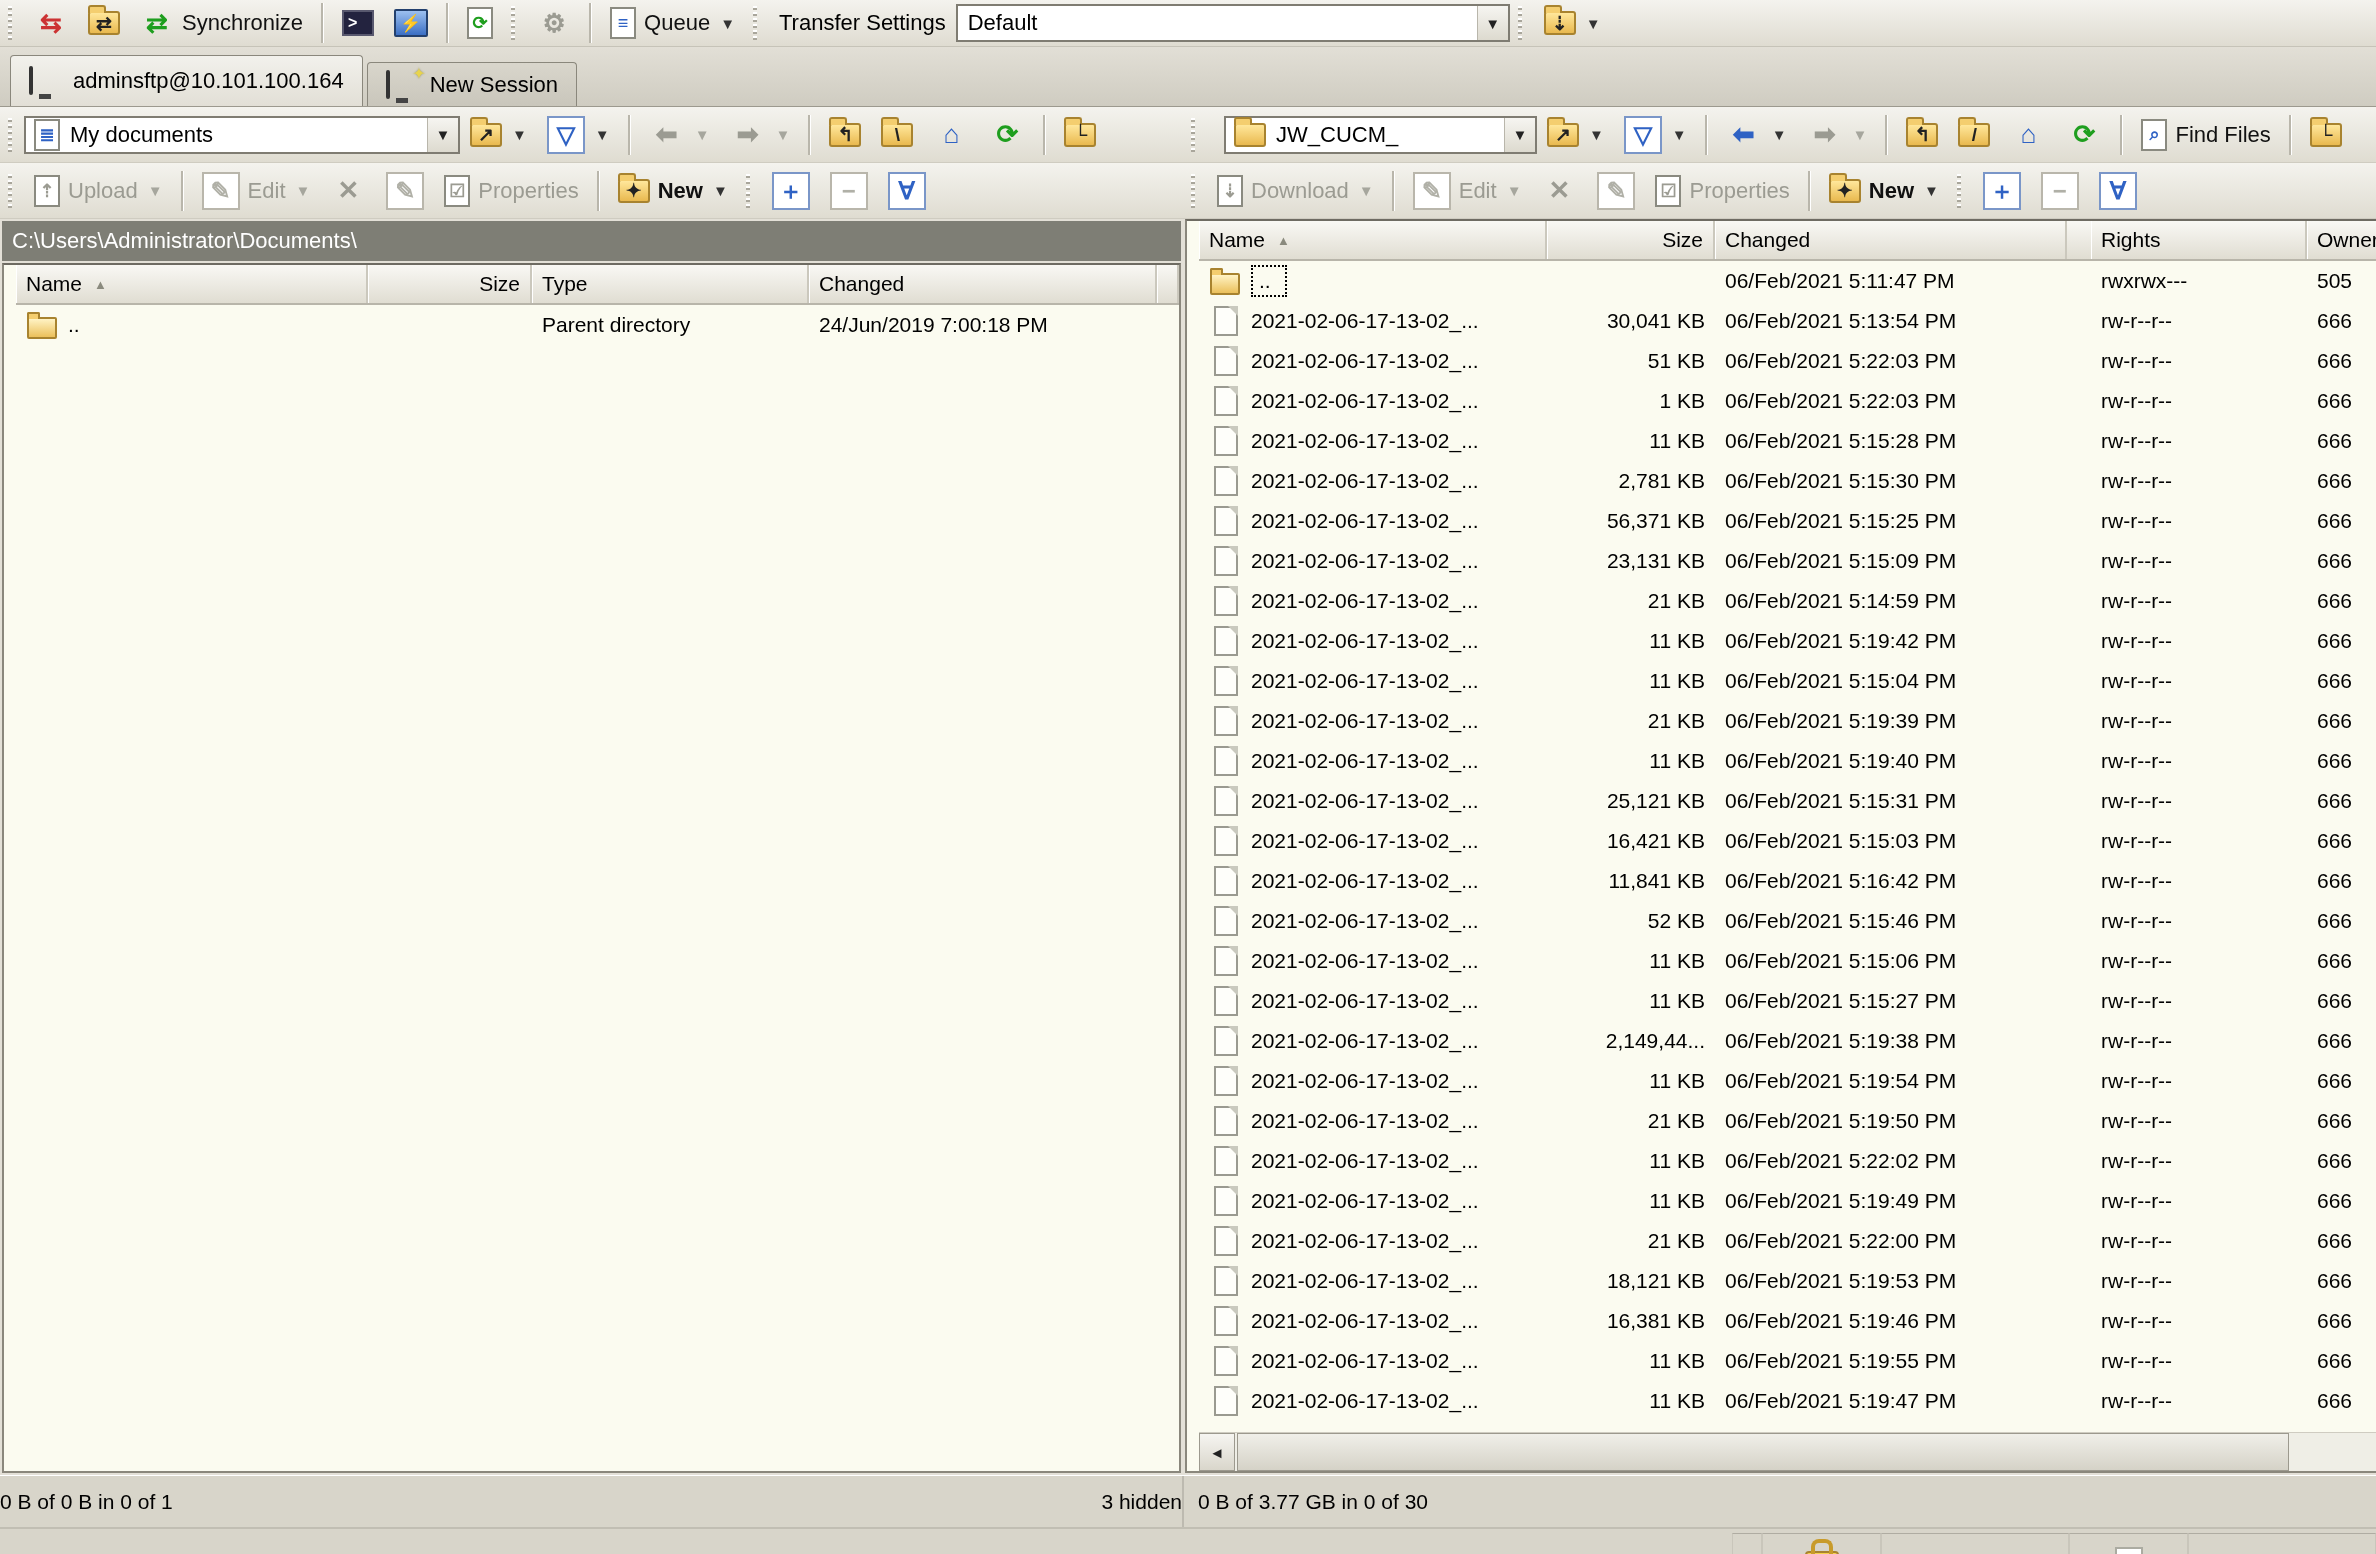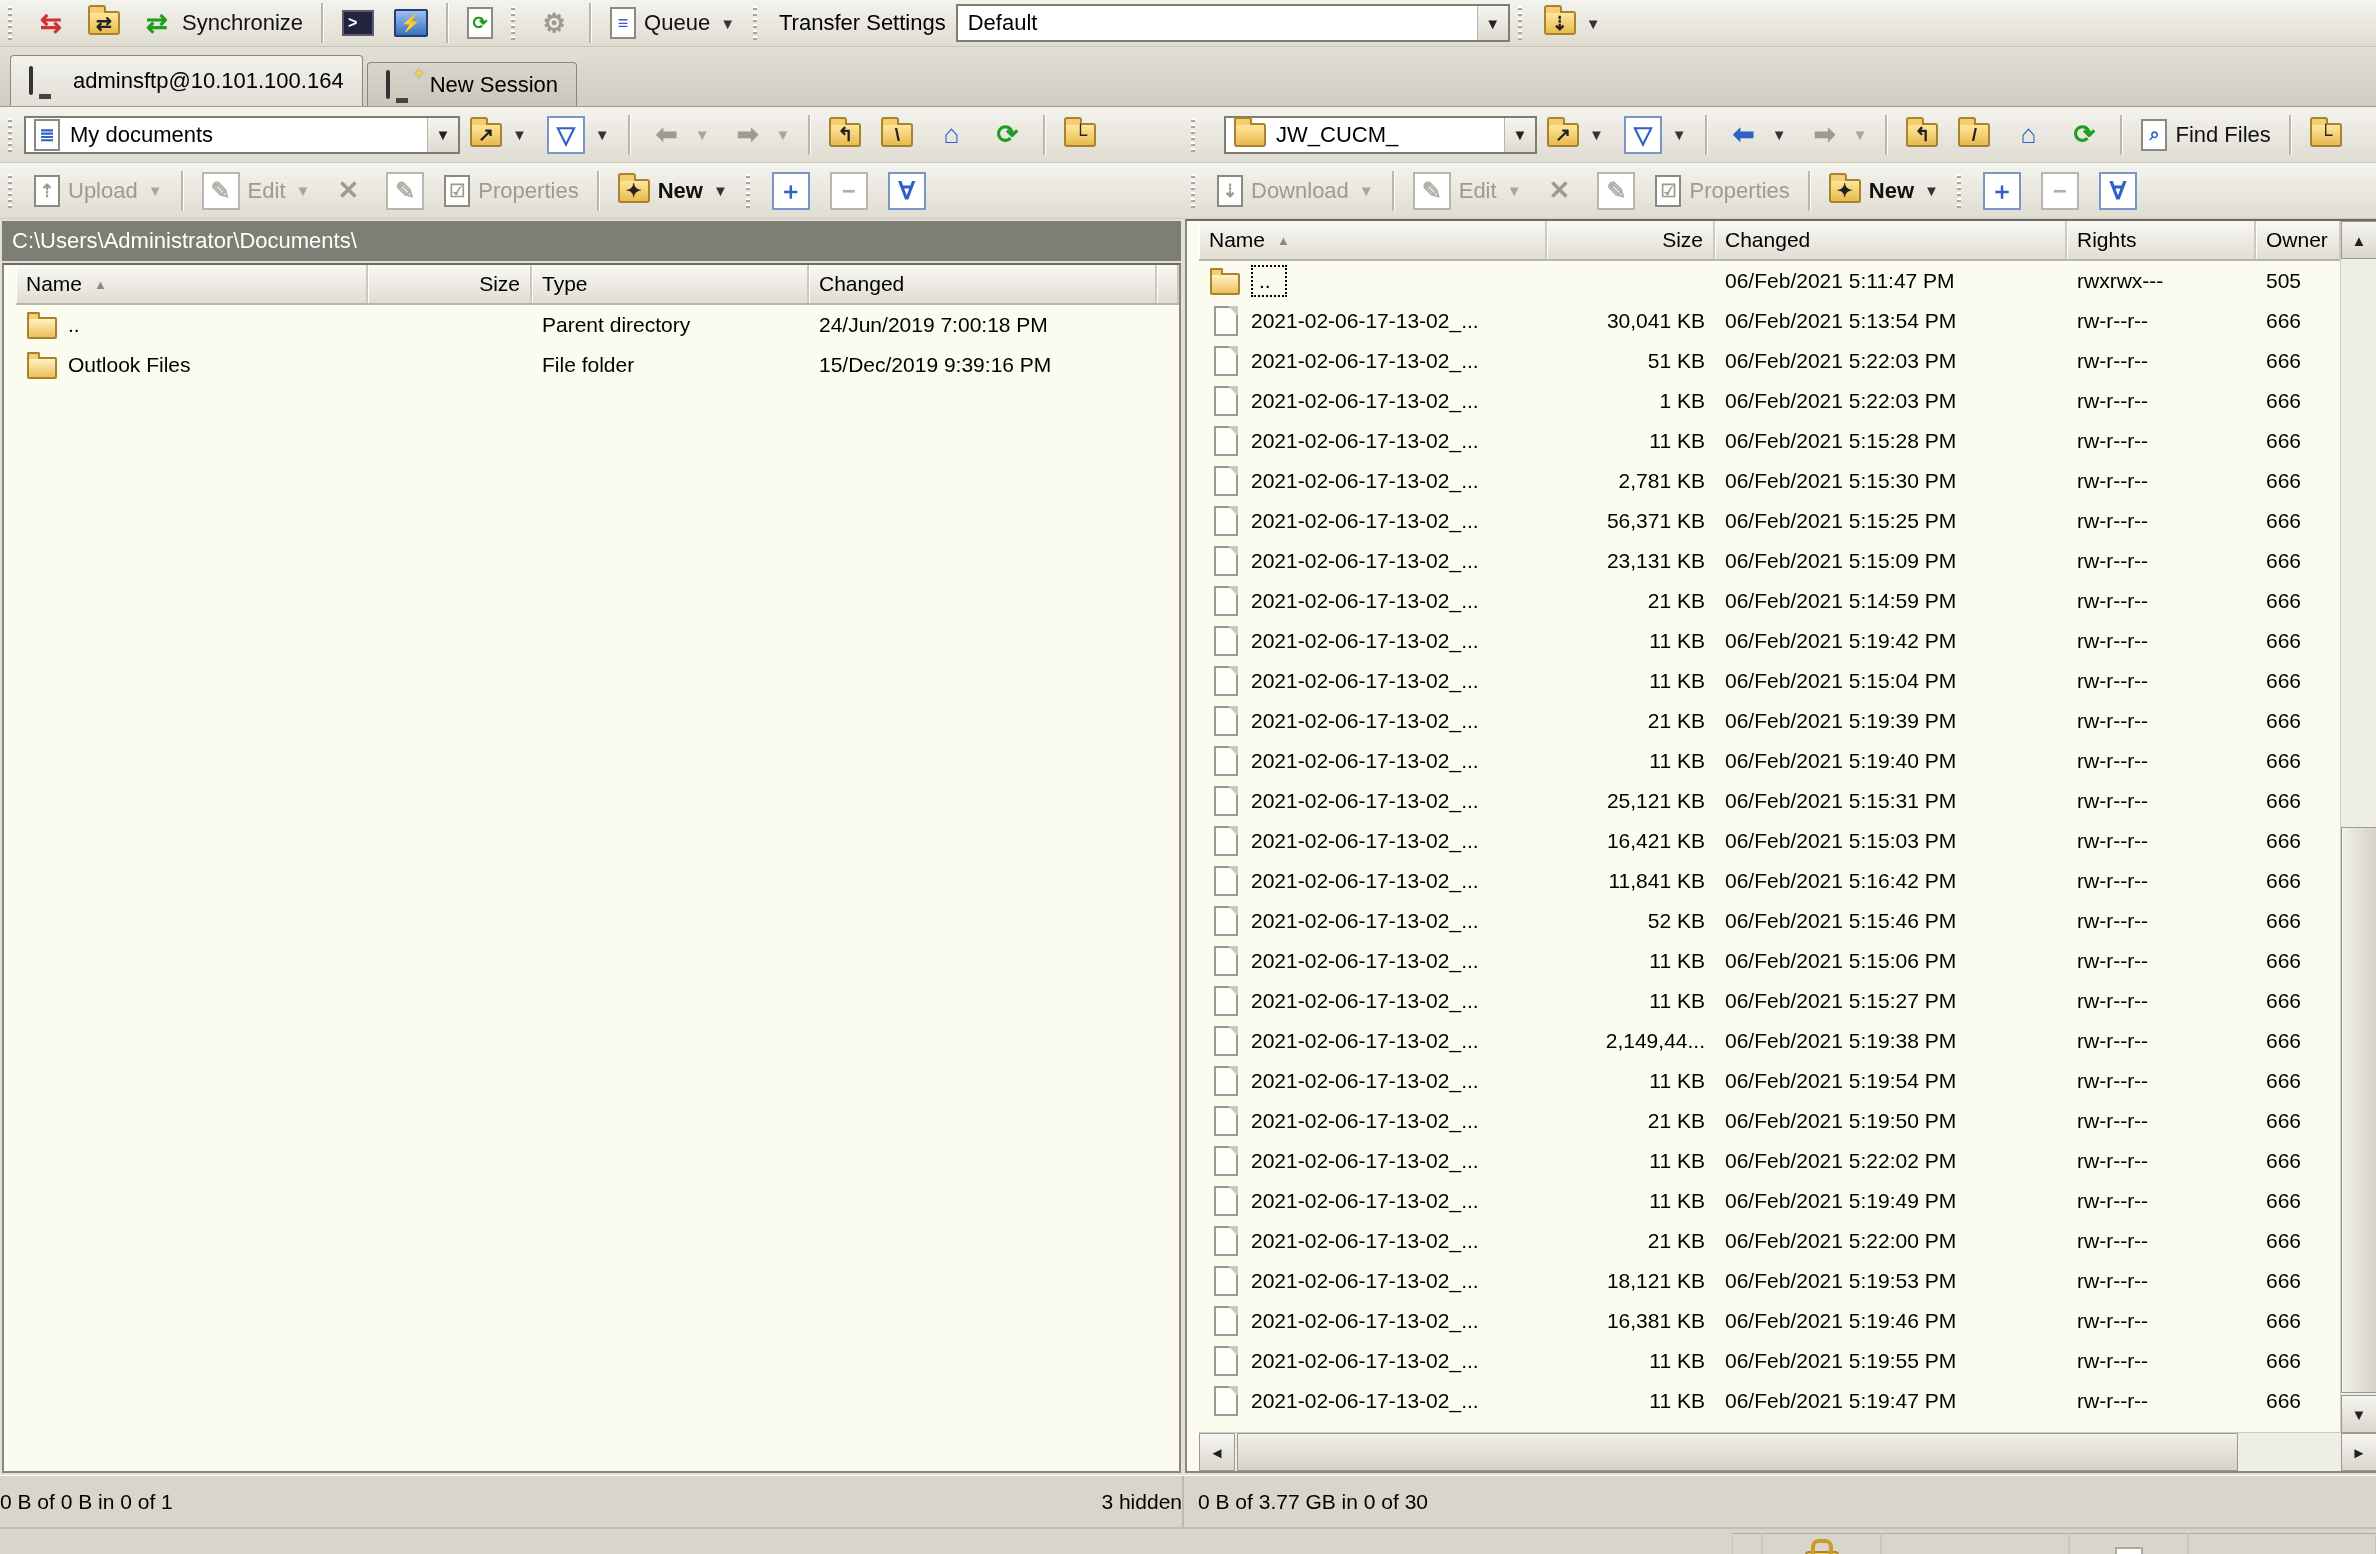--- a/index.html
+++ b/index.html
@@ -67,21 +67,21 @@
   .list{flex:1; overflow:hidden; position:relative;}
   .frow{height:40px; display:flex; align-items:center; font-size:21px; white-space:nowrap;}
   .fcell{padding:0 10px; box-sizing:border-box; overflow:hidden; flex:0 0 auto;}
   .fcell.num{text-align:right;}
   .name-wrap{display:flex; align-items:center; gap:8px; overflow:hidden;}
   .focus-rect{border:2px dotted #000; padding:2px 14px 2px 6px;}
 
   
   .L .c-name{width:352px;} .L .c-size{width:164px;} .L .c-type{width:277px;} .L .c-changed{width:348px;} .L .c-fill{flex:1;}
   
-  .R .c-name{width:348px;} .R .c-size{width:168px;} .R .c-changed{width:352px;} .R .c-rights{width:189px;} .R .c-owner{width:85px;}
+  .R .c-name{width:348px;} .R .c-size{width:168px;} .R .c-changed{width:352px;} .R .c-rights{width:216px;margin-left:24px;} .R .c-owner{width:85px;}
 
   
   .fi{width:34px; height:34px; position:relative; flex:0 0 auto;}
   .fi.icon-folder,.fi.icon-folder-up{margin-top:2px;}
   .fi.icon-folder::before,.fi.icon-folder-up::before{content:""; position:absolute; top:8px; left:1px; width:30px; height:22px; background:linear-gradient(#FFF3C4,#EBC05B); border:2px solid #A8832F; border-radius:2px; box-sizing:border-box;}
   .fi.icon-folder::after,.fi.icon-folder-up::after{content:""; position:absolute; top:3px; left:1px; width:13px; height:7px; background:#F4CE6F; border:2px solid #A8832F; border-bottom:none; border-radius:2px 2px 0 0; box-sizing:border-box;}
   .fi.icon-folder-up .ovl{position:absolute; top:8px; left:0; width:32px; height:22px; display:flex; align-items:center; justify-content:center; font-size:19px; font-weight:bold; color:#1A1A1A; z-index:2;}
   .fi.icon-file::before,.fi.icon-file-xml::before{content:""; position:absolute; top:2px; left:5px; width:24px; height:30px; background:#FEFEFA; border:2px solid #9A9A90; box-sizing:border-box;}
   .fi.icon-file::after,.fi.icon-file-xml::after{content:""; position:absolute; top:2px; right:5px; border:5px solid #C9C9BE; border-left-color:transparent; border-bottom-color:transparent;}
   .fi.icon-file-xml .ovl{position:absolute; top:4px; left:5px; width:24px; height:28px; display:flex; flex-direction:column; align-items:center; justify-content:center; font-size:13px; font-weight:bold; color:#3B6FC4; z-index:2; line-height:1.1;}
@@ -313,31 +313,20 @@
                   <span class="fi icon-folder-up">
                     <span class="ovl"></span>
                   </span>
                   <span class="nm">..</span>
                 </span>
               </div>
     <div class="fcell c-size num"></div>
     <div class="fcell c-type">Parent directory</div>
     <div class="fcell c-changed">24/Jun/2019  7:00:18 PM</div>
   </div>
-            <div class="frow">
-    <div class="fcell c-name">
-                <span class="name-wrap">
-                  <span class="fi icon-folder"><span class="ovl"></span></span>
-                  <span class="nm">Outlook Files</span>
-                </span>
-              </div>
-    <div class="fcell c-size num"></div>
-    <div class="fcell c-type">File folder</div>
-    <div class="fcell c-changed">15/Dec/2019  9:39:16 PM</div>
-  </div>
           </div>
       </div>
     </div>
 
     <div class="splitter"></div>
 
     <div class="panel right R">
       <div class="bar ptoolbar">
         <span class="grip"></span>
         <div class="combo" style="width:313px;margin-left:17px;">

